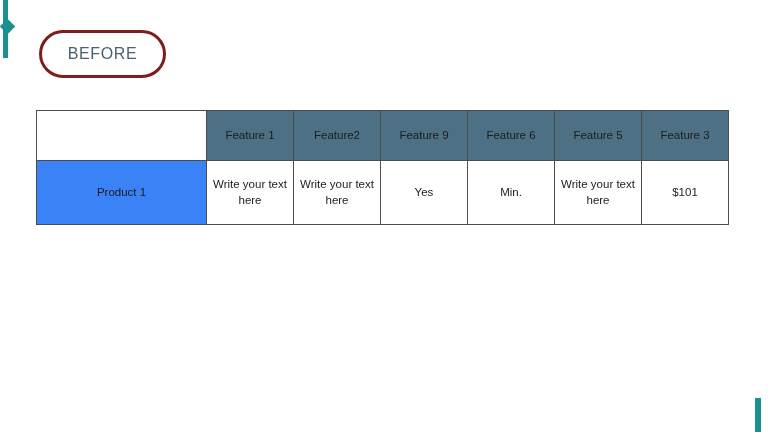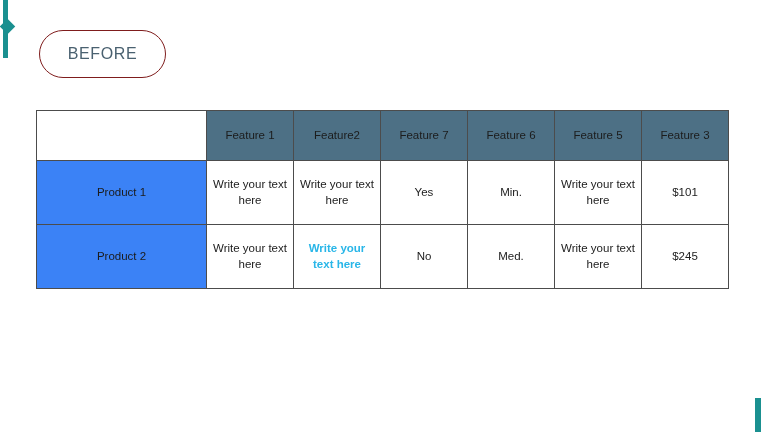--- a/index.html
+++ b/index.html
@@ -42,21 +42,21 @@
     background: #1a9090;
   }
 
   
   .pill {
     position: absolute;
     left: 39px;
     top: 30px;
     width: 127px;
     height: 48px;
-    border: 1px solid #7f1d1d;
+    border: 3px solid #7f1d1d;
     border-radius: 24px;
     background: #ffffff;
     display: flex;
     align-items: center;
     justify-content: center;
     box-sizing: border-box;
   }
   .pill-label {
     font-size: 16px;
     letter-spacing: 0.6px;
@@ -135,38 +135,29 @@
         <col class="c-feat">
       <col class="c-feat">
         <col class="c-feat">
         <col class="c-feat">
     </colgroup>
     <tbody>
         <tr class="head-row">
           <td class="spacer"></td>
           <td class="head">Feature 1</td>
           <td class="head">Feature2</td>
-          <td class="head">Feature 7</td>
+          <td class="head">Feature 9</td>
           <td class="head">Feature 6</td>
           <td class="head">Feature 5</td>
           <td class="head">Feature 3</td>
         </tr>
         <tr class="body-row">
           <td class="rowlabel">Product 1</td>
           <td class="cell">Write your text here</td>
           <td class="cell">Write your text here</td>
           <td class="cell">Yes</td>
           <td class="cell">Min.</td>
           <td class="cell">Write your text here</td>
           <td class="cell">$101</td>
         </tr>
-        <tr class="body-row">
-          <td class="rowlabel">Product 2</td>
-          <td class="cell">Write your text here</td>
-          <td class="cell highlight">Write your text here</td>
-          <td class="cell">No</td>
-          <td class="cell">Med.</td>
-          <td class="cell">Write your text here</td>
-          <td class="cell">$245</td>
-        </tr>
       </tbody>
   </table>
 </div>
 
 </body></html>

